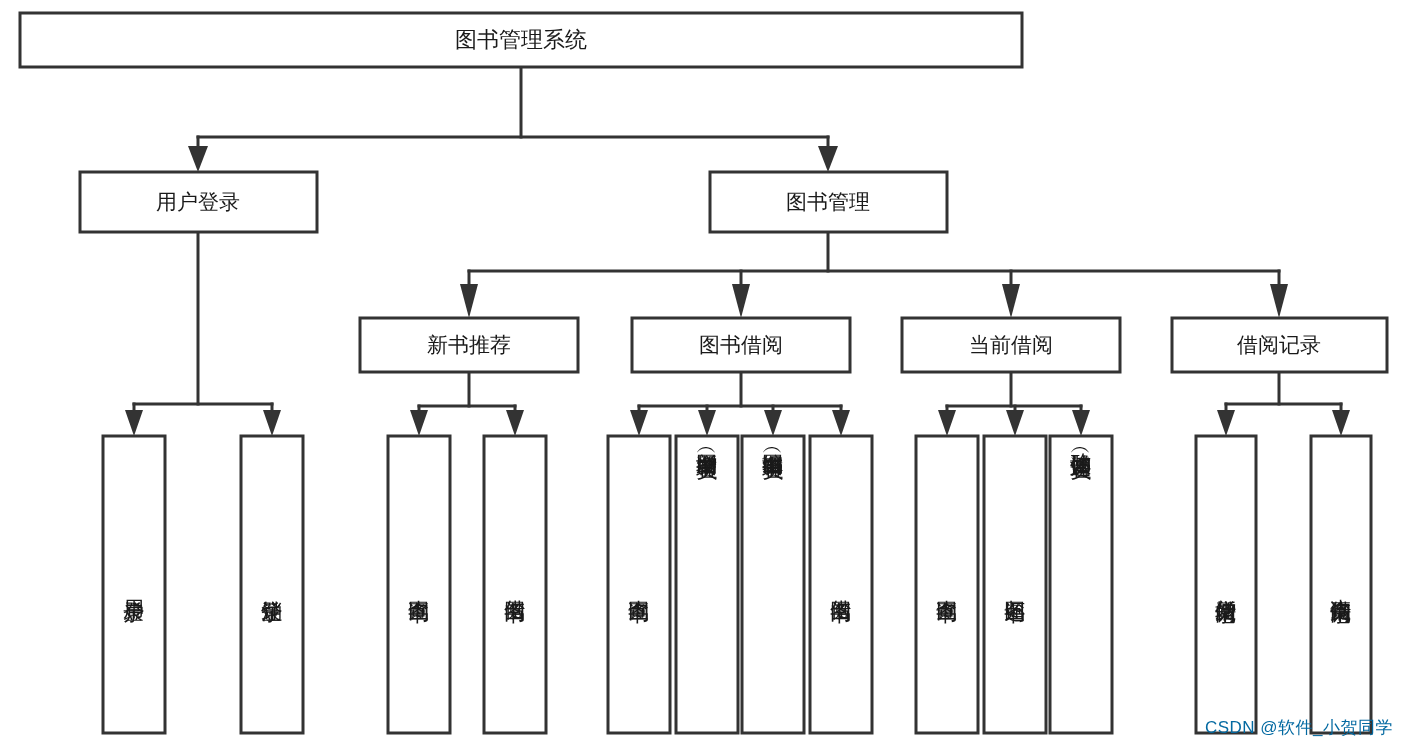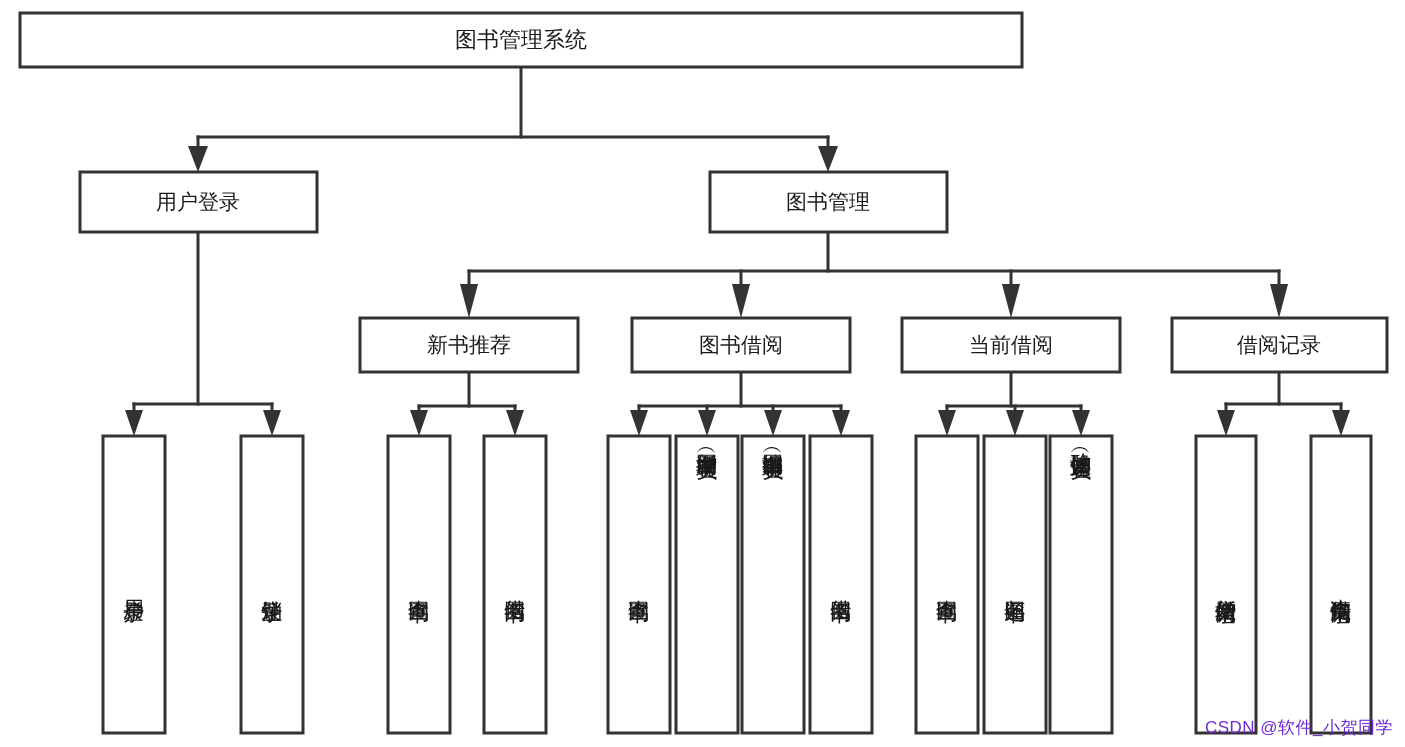--- a/index.html
+++ b/index.html
@@ -71,21 +71,21 @@
     color: #1a1a1a;
     letter-spacing: 1px;
     white-space: nowrap;
   }
   .watermark {
     position: absolute;
     right: 12px;
     bottom: 8px;
     font-family: "Liberation Sans", "DejaVu Sans", sans-serif;
     font-size: 17px;
-    color: #6d28d9;
+    color: #0369a1;
     letter-spacing: 0.5px;
     user-select: none;
   }
 </style>
 </head>
 <body>
 
 <div id="diagram-root">
 
   <svg class="flow" viewBox="0 0 1405 747">

